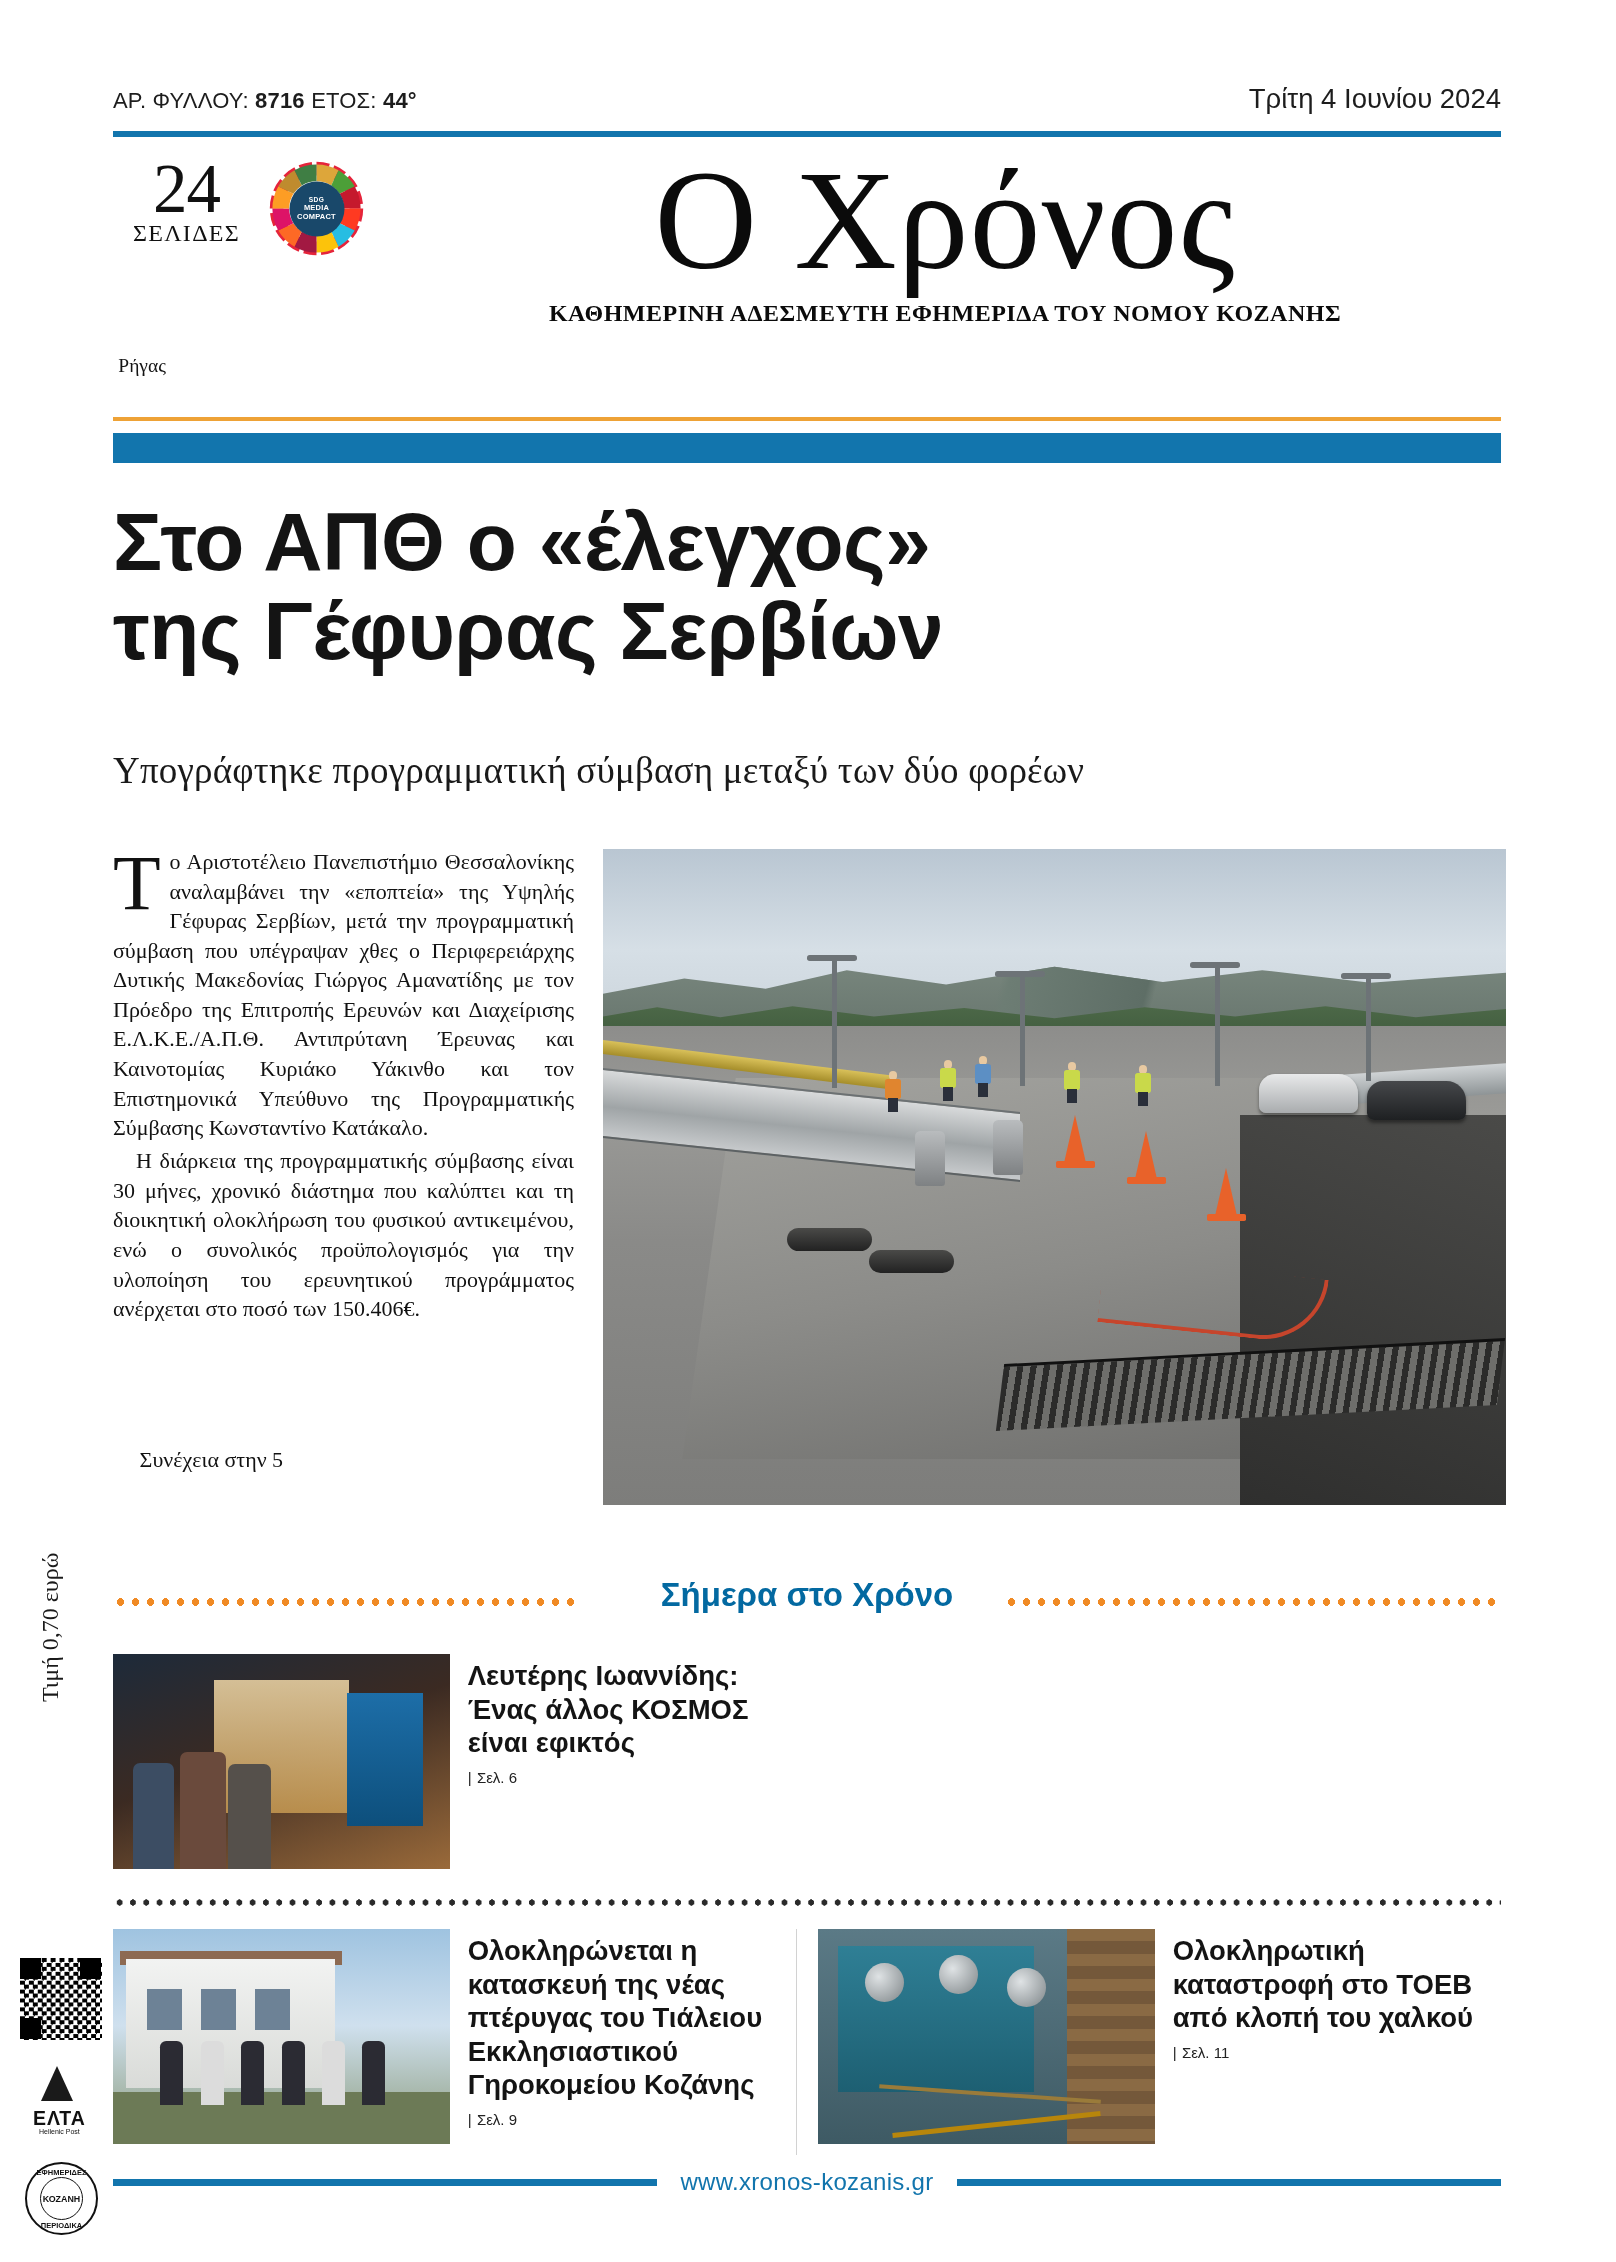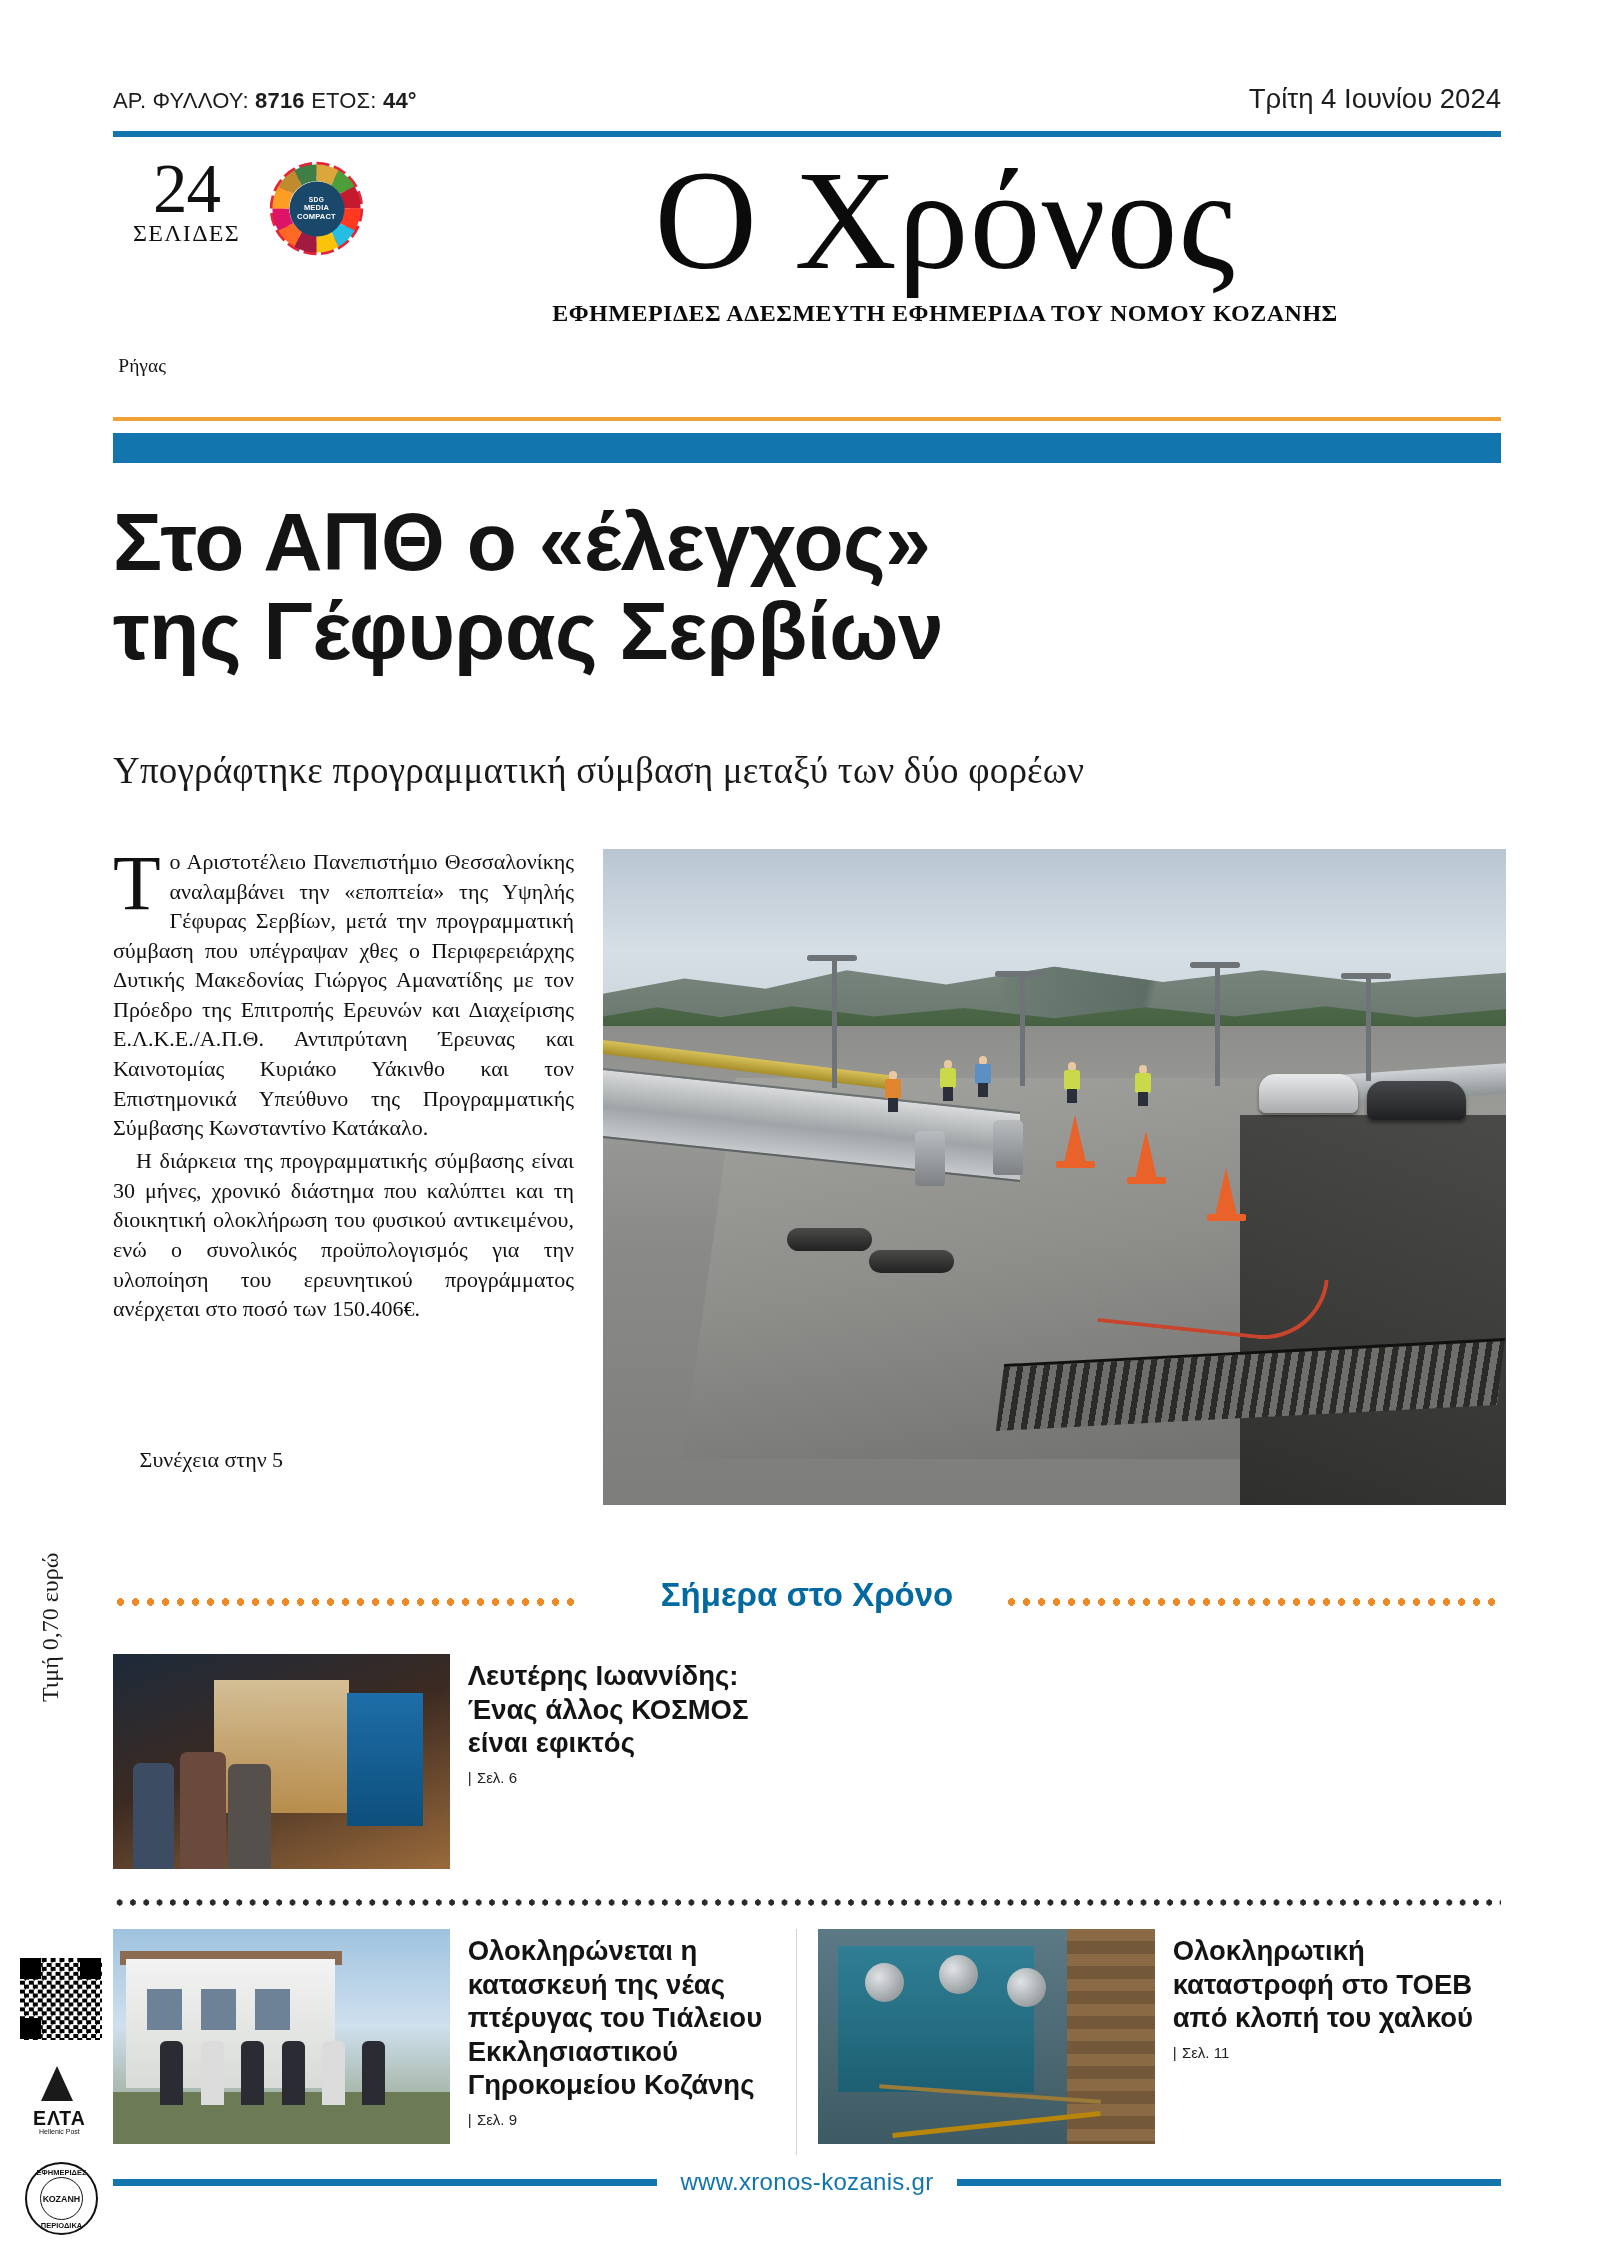--- a/index.html
+++ b/index.html
@@ -388,21 +388,21 @@
         <span class="l1">SDG</span>
         <span>MEDIA</span>
         <span>COMPACT</span>
       </div>
     </div>
 
     <div class="motto-author">Ρήγας</div>
 
     <div class="title-block">
       <div class="paper-title">Ο Χρόνος</div>
-      <div class="paper-sub">ΕΦΗΜΕΡΙΔΕΣ ΑΔΕΣΜΕΥΤΗ ΕΦΗΜΕΡΙΔΑ ΤΟΥ ΝΟΜΟΥ ΚΟΖΑΝΗΣ</div>
+      <div class="paper-sub">ΚΑΘΗΜΕΡΙΝΗ ΑΔΕΣΜΕΥΤΗ ΕΦΗΜΕΡΙΔΑ ΤΟΥ ΝΟΜΟΥ ΚΟΖΑΝΗΣ</div>
     </div>
   </div>
 
   <div class="rule-orange"></div>
   <div class="band-blue"></div>
 
   <div class="lead-head">
     <div>Στο ΑΠΘ ο «έλεγχος»</div>
     <div>της Γέφυρας Σερβίων</div>
   </div>

